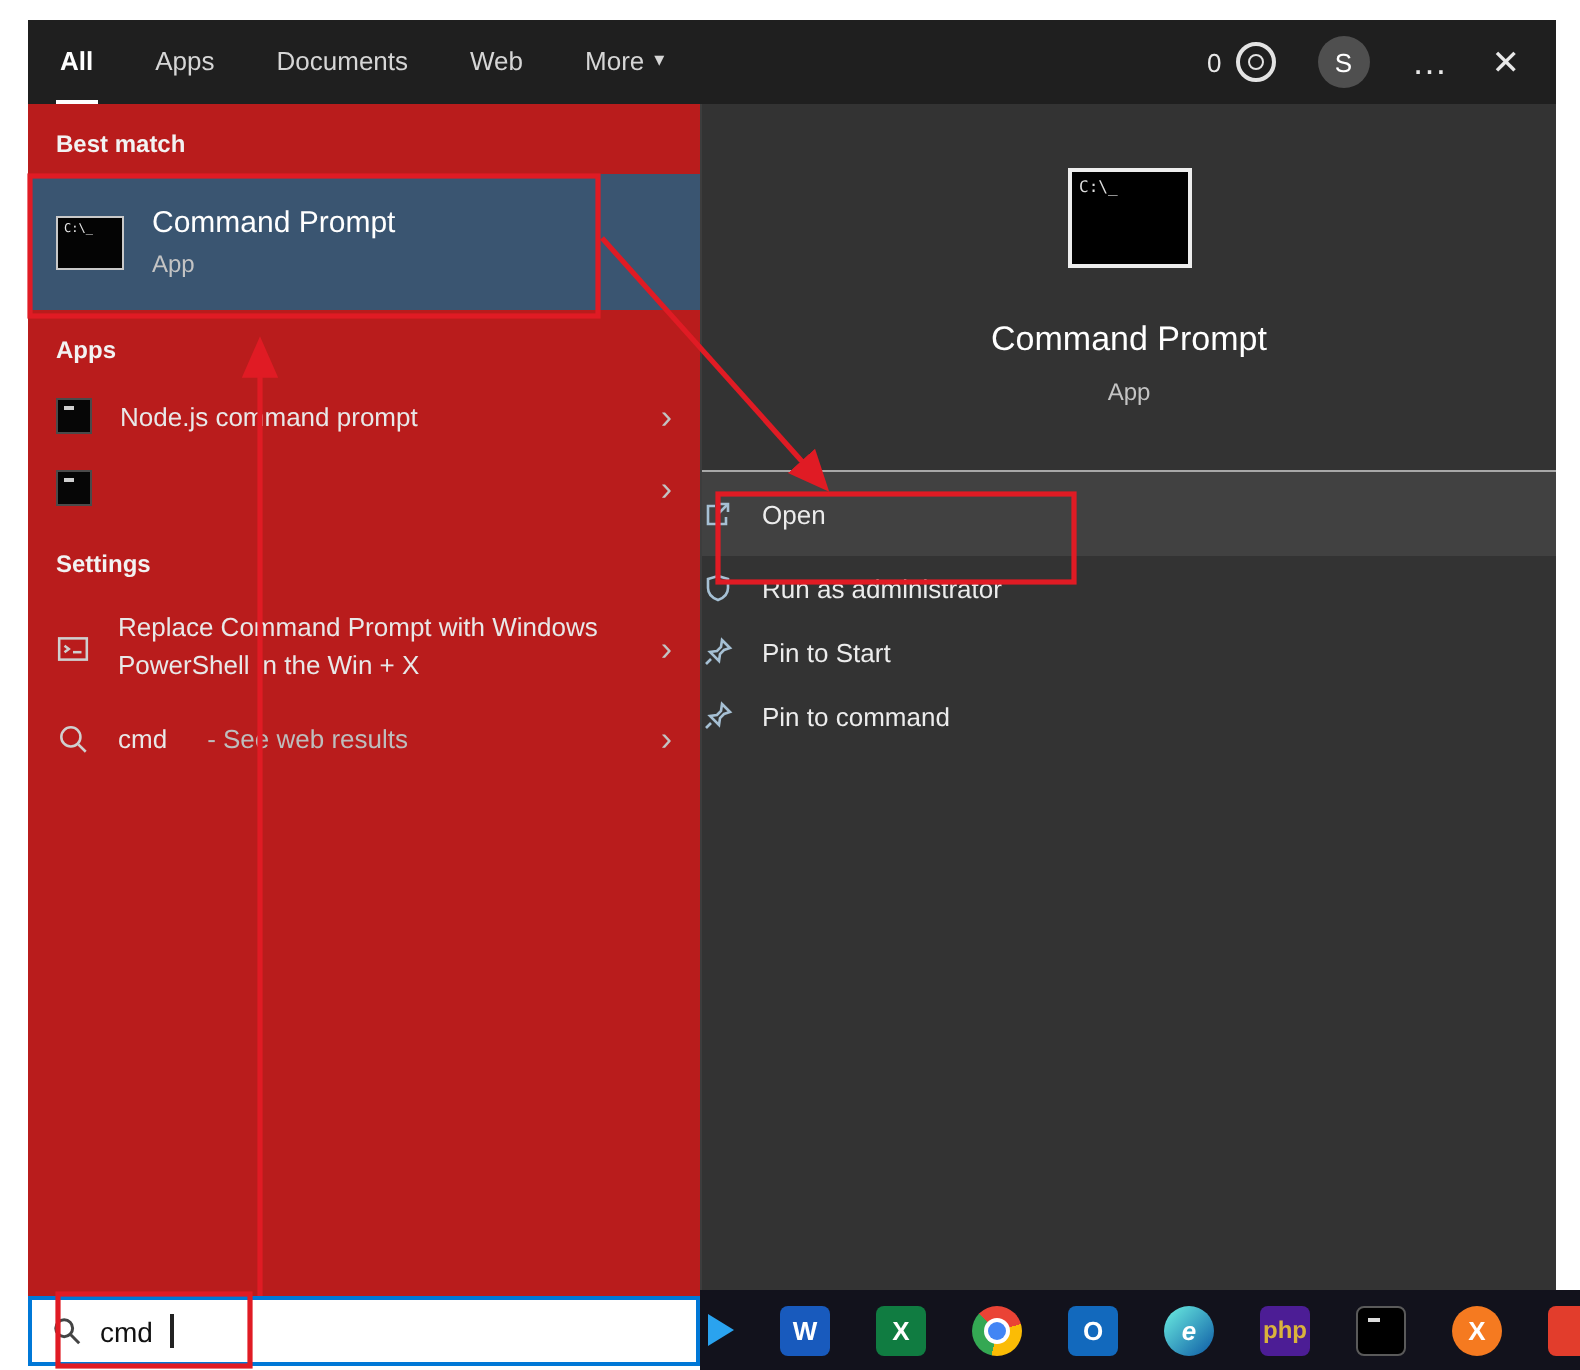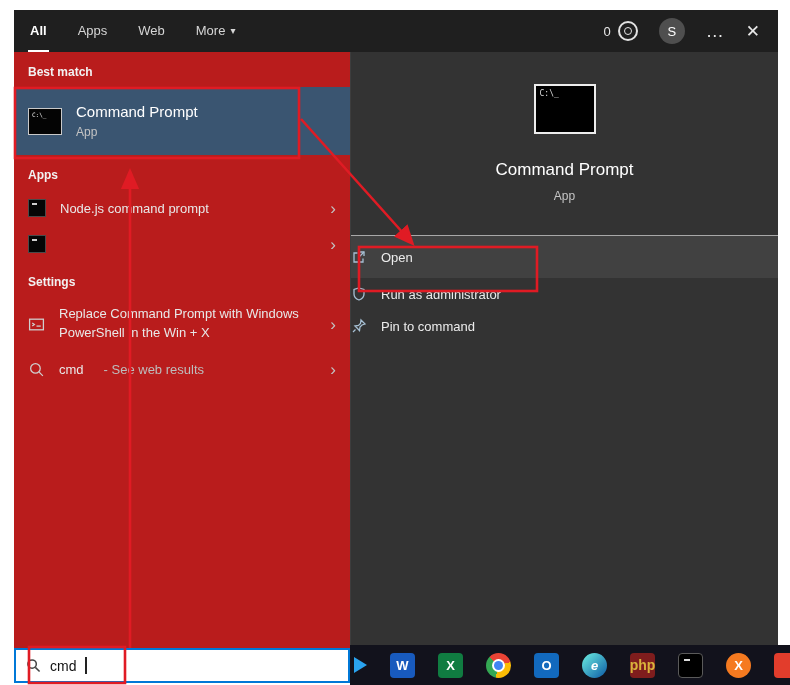--- a/index.html
+++ b/index.html
@@ -63,39 +63,40 @@
   .taskbar { position:absolute; left:350px; top:645px; width:440px; height:40px; background:#12121c; display:flex; align-items:center; gap:23px; padding-left:4px; }
   .tb-tri { width:0; height:0; border-top:8px solid transparent; border-bottom:8px solid transparent; border-left:13px solid #2aa3ef; }
   .tb-icon { width:25px; height:25px; border-radius:4px; display:flex; align-items:center; justify-content:center; color:#fff; font-weight:700; font-size:13px; flex:0 0 auto; cursor:pointer; }
   .tb-icon.word { background:#185abd; }
   .tb-icon.excel { background:#107c41; }
   .tb-icon.chrome { border-radius:50%; background:conic-gradient(from -45deg, #ea4335 0 33%, #fbbc05 0 66%, #34a853 0 100%); }
   .ch-w { width:13px; height:13px; background:#fff; border-radius:50%; display:flex; align-items:center; justify-content:center; }
   .ch-b { width:9px; height:9px; background:#4285f4; border-radius:50%; }
   .tb-icon.outlook { background:#1269bd; }
   .tb-icon.edge { border-radius:50%; background:linear-gradient(135deg,#6df0e2,#0c59a4); font-style:italic; }
-  .tb-icon.php { background:#7f1d1d; color:#d9b33c; font-size:14px; }
+  .tb-icon.php { background:#4c1d95; color:#d9b33c; font-size:12px; }
   .tb-icon.cmdtb { background:#000; border:1px solid #5a5a5a; position:relative; }
   .tb-icon.cmdtb::after { content:""; position:absolute; top:5px; left:5px; width:6px; height:2px; background:#dcdcdc; }
   .tb-icon.xampp { background:#f57a20; border-radius:50%; }
   .tb-icon.partial { position:absolute; right:-9px; background:#e23d2c; }
 
   
   .annotations { position:absolute; left:0; top:0; z-index:50; pointer-events:none; }
   .ann { stroke:#e01b24; fill:none; stroke-width:2.6; }
 </style>
 </head>
 <body>
 
 <div class="canvas">
 
   <div class="sm-header">
     <nav class="tabs">
       <span class="tab active">All</span>
       <span class="tab">Apps</span>
+      <span class="tab">Documents</span>
       <span class="tab">Web</span>
       <span class="tab">
         <span>More</span>
         <span class="dd">▾</span>
       </span>
     </nav>
     <div class="hdr-right">
       <span class="rewards">
         <span class="rw-count">0</span>
         <span class="rw-icon"></span>
@@ -179,20 +180,29 @@
       </span>
       <span>Open</span>
     </div>
     <div class="action-row">
       <span class="action-icon">
         <svg viewBox="0 0 16 16">
             <path d="M8 2 L13 3.5 V8 C13 11 10.8 13 8 14 C5.2 13 3 11 3 8 V3.5 Z"></path>
           </svg>
       </span>
       <span>Run as administrator</span>
+    </div>
+    <div class="action-row">
+      <span class="action-icon">
+        <svg viewBox="0 0 16 16">
+            <path d="M10 2 l4 4 -3 1 -2 2 -0.5 3.5 L4 8 l3.5 -0.5 2 -2 z"></path>
+            <path d="M4.5 11.5 L2 14"></path>
+          </svg>
+      </span>
+      <span>Pin to Start</span>
     </div>
     <div class="action-row">
       <span class="action-icon">
         <svg viewBox="0 0 16 16">
             <path d="M10 2 l4 4 -3 1 -2 2 -0.5 3.5 L4 8 l3.5 -0.5 2 -2 z"></path>
             <path d="M4.5 11.5 L2 14"></path>
           </svg>
       </span>
       <span>Pin to command</span>
     </div>

